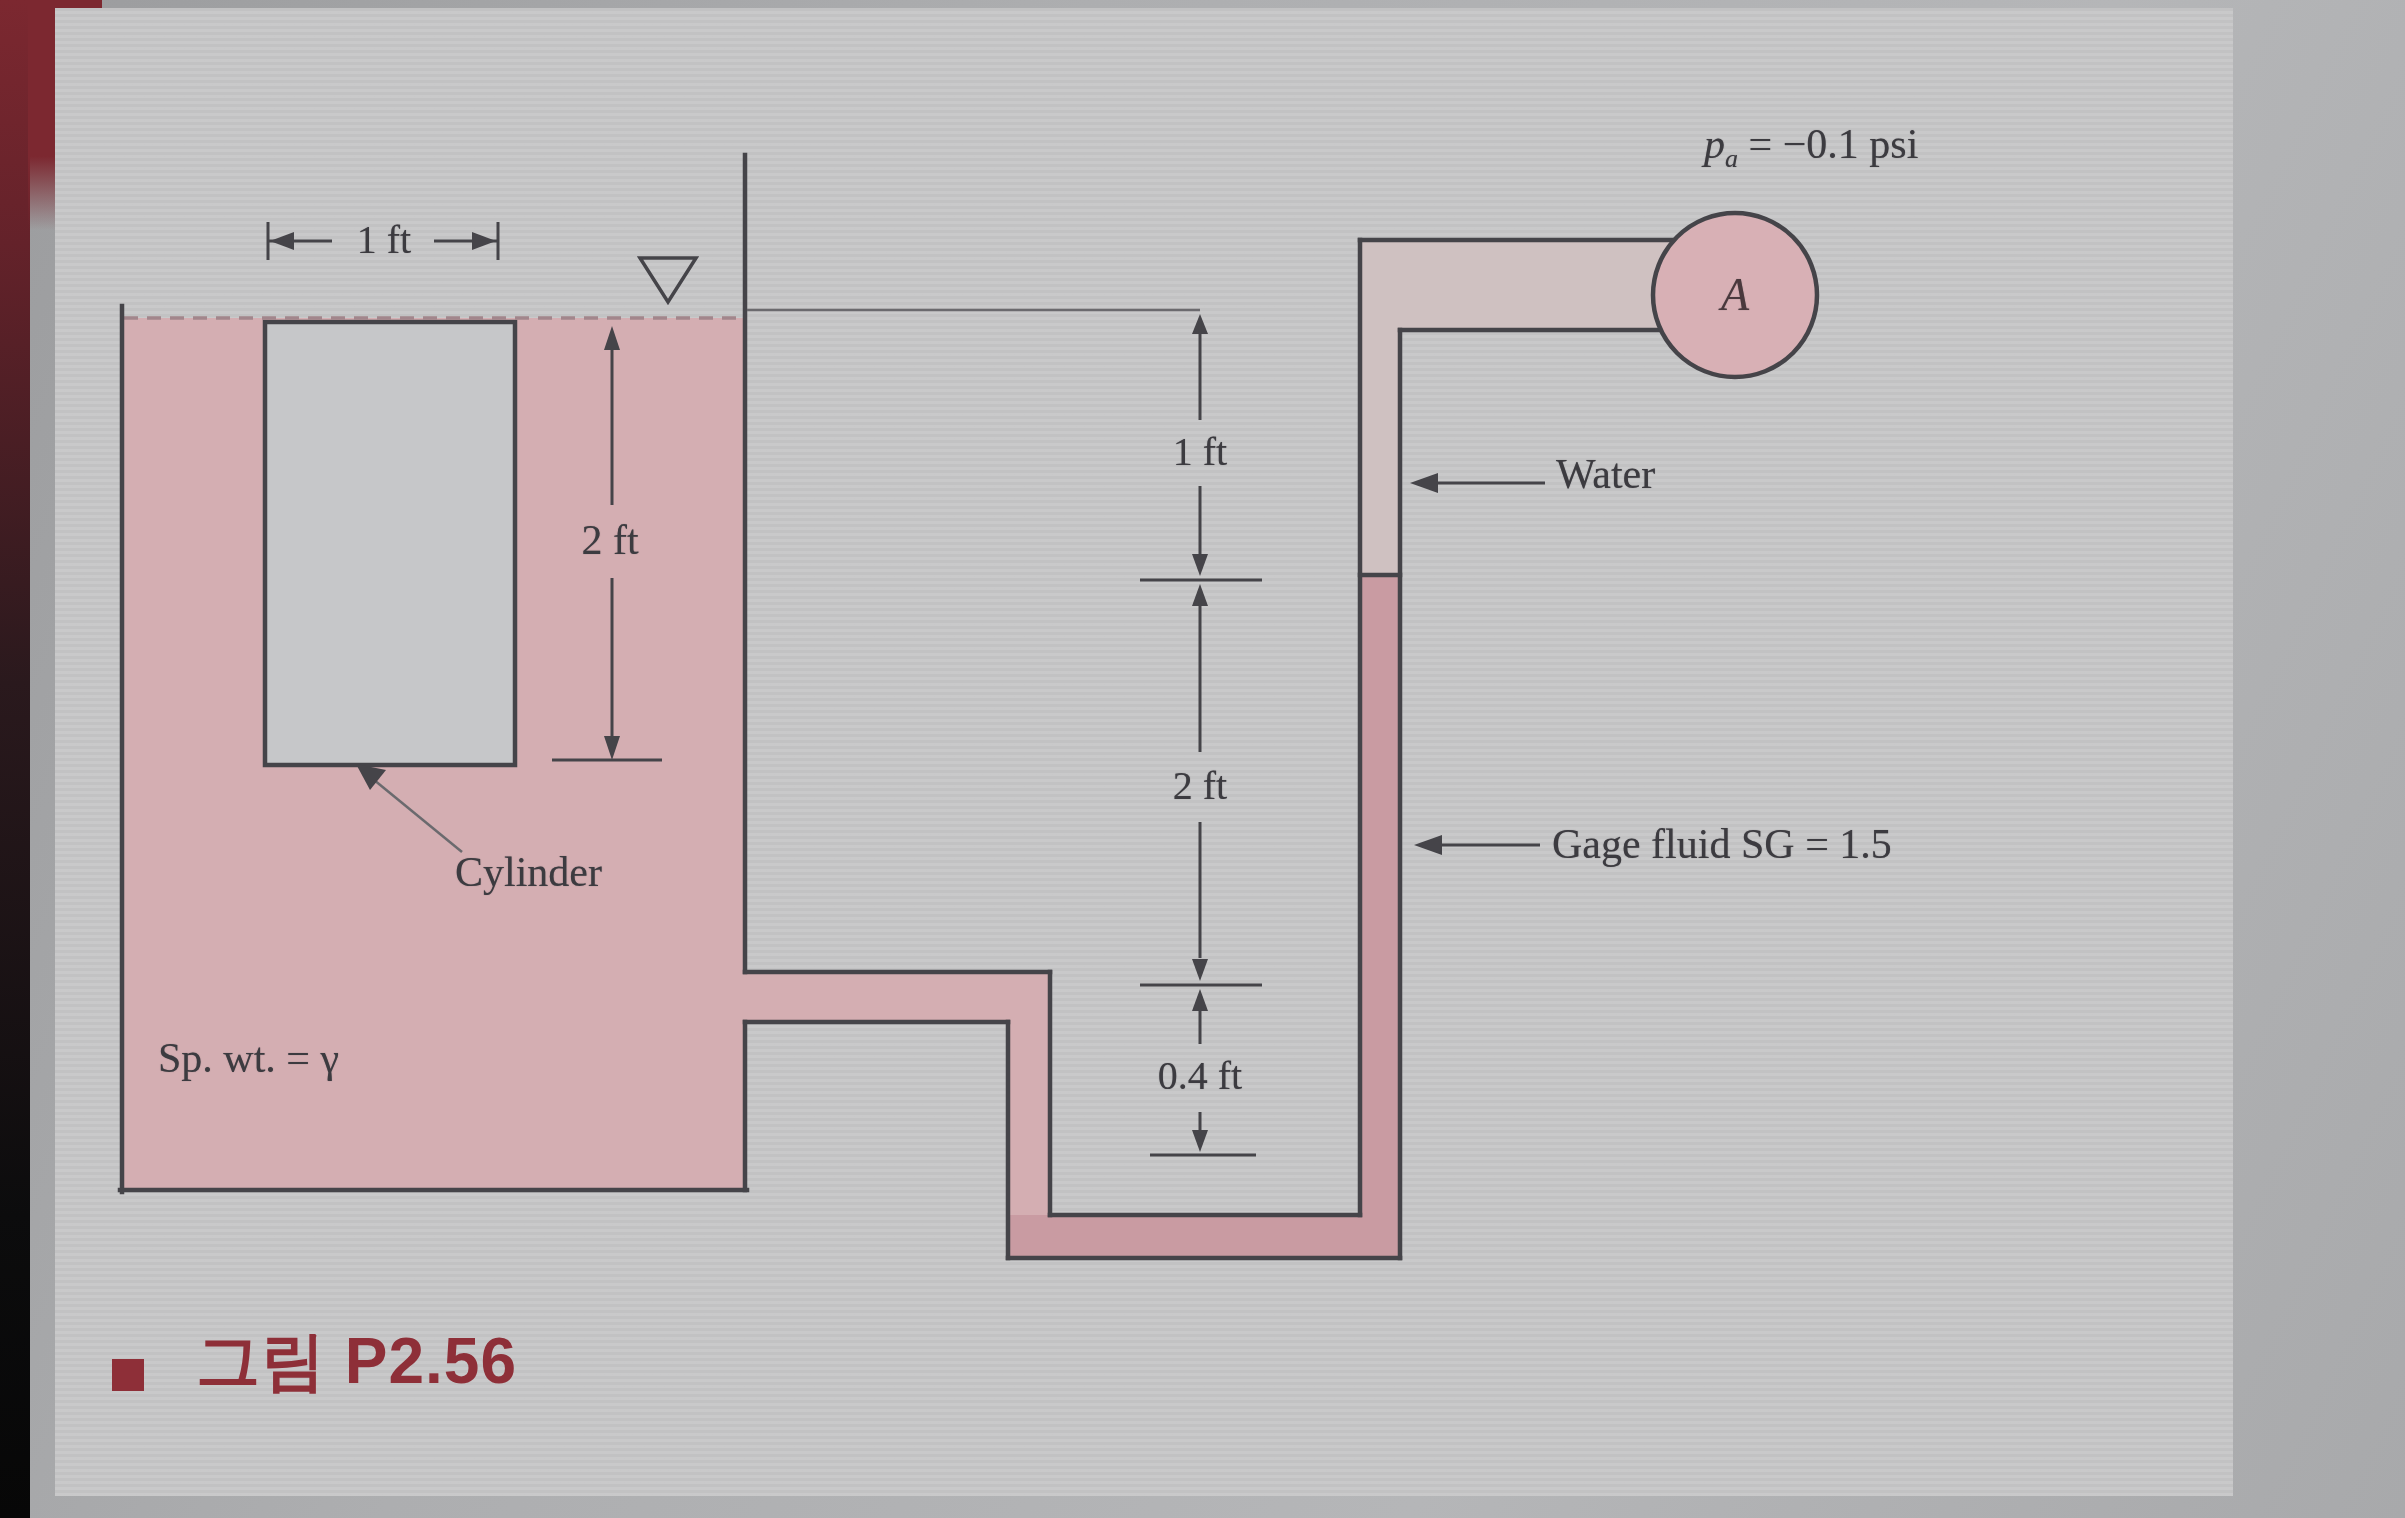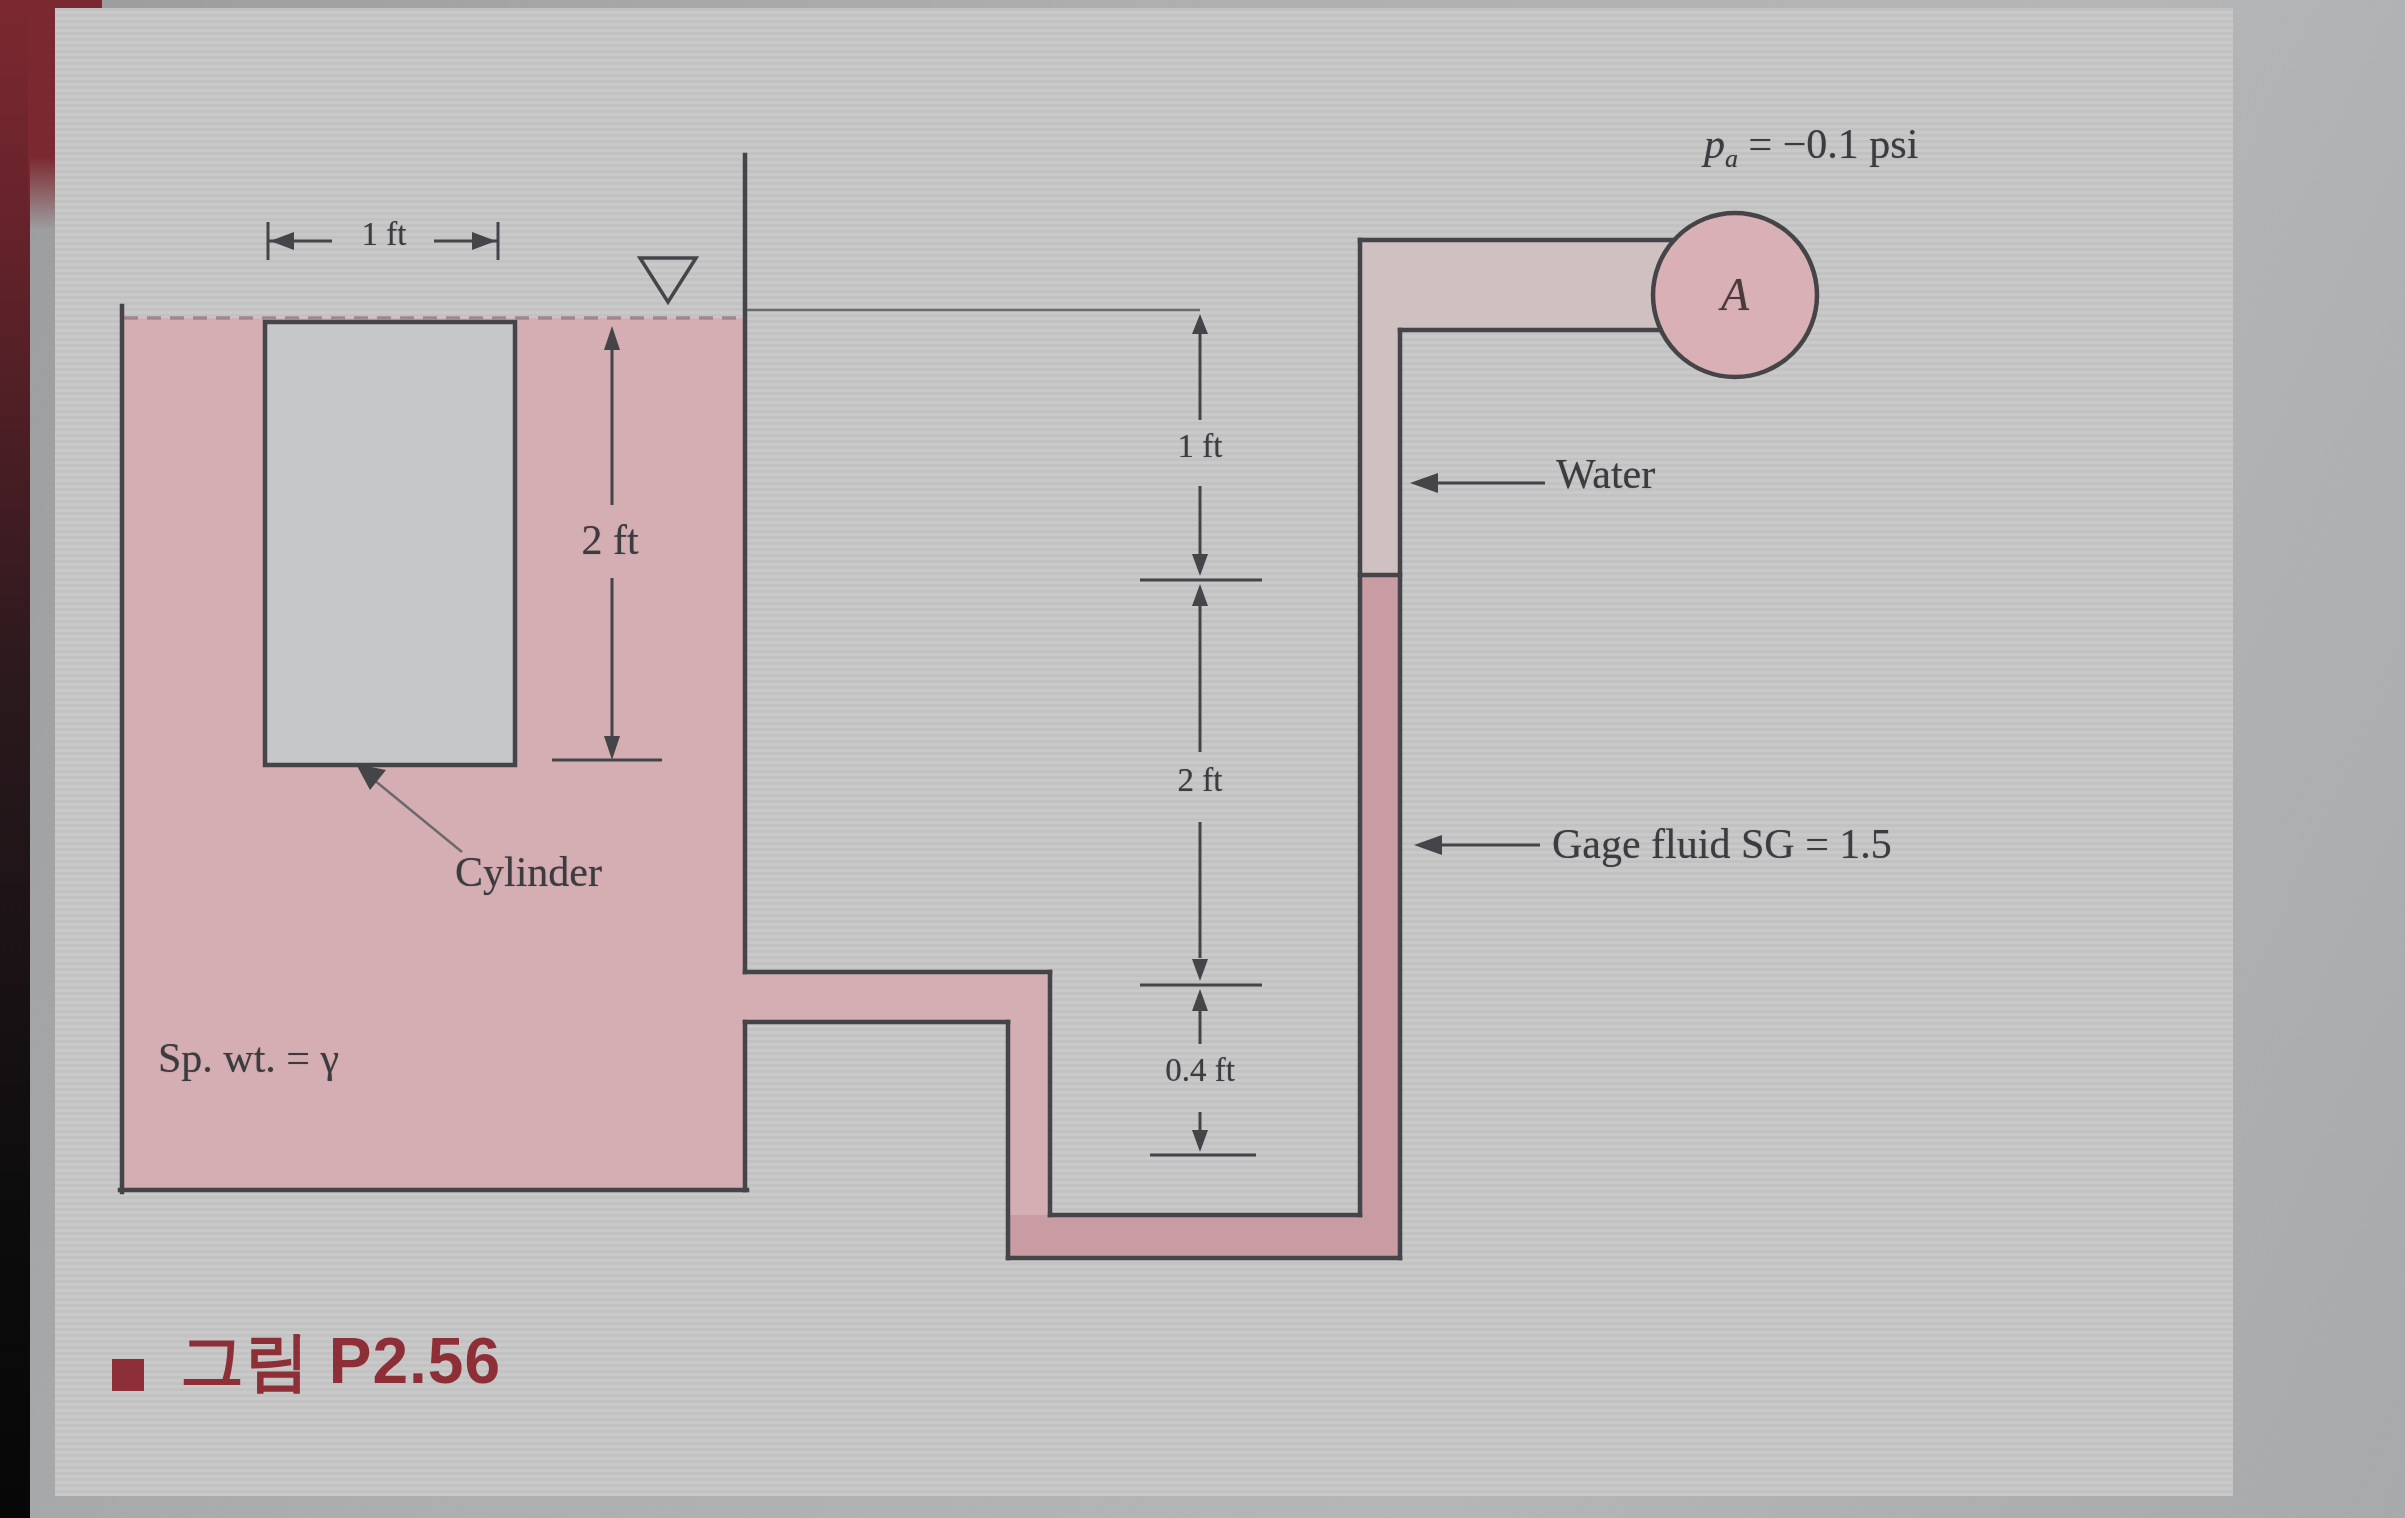--- a/index.html
+++ b/index.html
@@ -26,27 +26,27 @@
   .wall line{stroke:var(--line);stroke-width:4.5;stroke-linecap:square;}
   .dim line{stroke:var(--line);stroke-width:3;}
   .thin{stroke:#6b6a6e;stroke-width:2.5;fill:none;}
   .dash{stroke:#a2868c;stroke-width:3.5;stroke-dasharray:14 9;}
   .arr{fill:var(--line);stroke:none;}
   .nabla{stroke:var(--line);stroke-width:3.5;fill:none;}
 
   .lbl{position:absolute;color:var(--ink);white-space:nowrap;
     text-shadow:0 0 1px rgba(64,62,66,0.55);}
   .c{text-align:center;}
-  .fs40{font-size:33px;}
+  .fs40{font-size:40px;}
   .fs42{font-size:42px;}
   .pressure-lbl{font-size:42px;}
   .pressure-lbl .var{font-style:italic;}
   .pressure-lbl sub{font-size:26px;font-style:italic;}
   .point-a-lbl{font-size:46px;font-style:italic;text-align:center;color:#4a393d;}
-  .caption-row{position:absolute;left:112px;top:1318px;display:flex;align-items:center;gap:36px;}
+  .caption-row{position:absolute;left:112px;top:1318px;display:flex;align-items:center;gap:52px;}
   .caption-bullet{width:32px;height:32px;background:var(--caption);margin-top:26px;}
   .caption-text{font-family:"Liberation Sans",sans-serif;font-size:64px;font-weight:600;
     color:var(--caption);letter-spacing:1px;}
 </style>
 </head>
 <body>
 
 <div class="stage">
 
   <div class="book-edge-left"></div>

